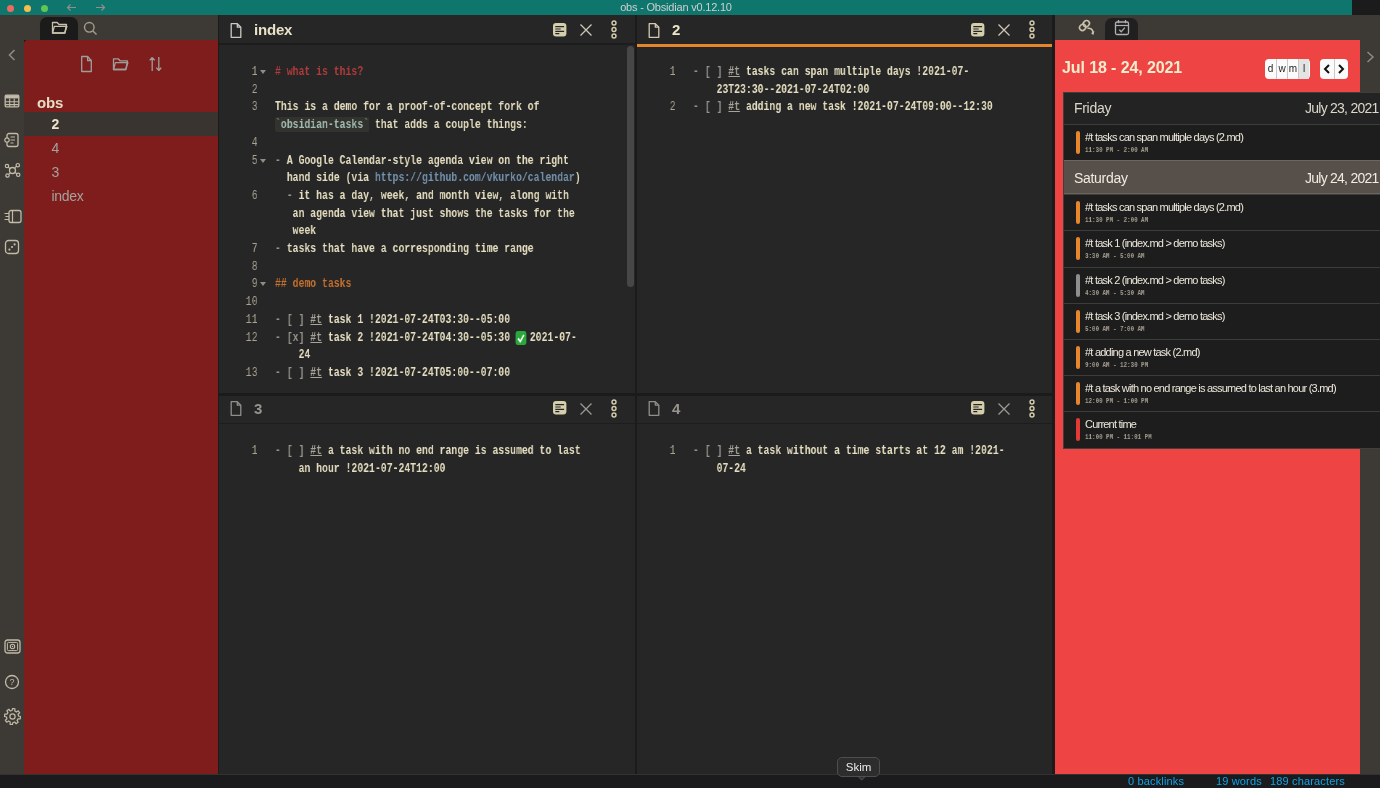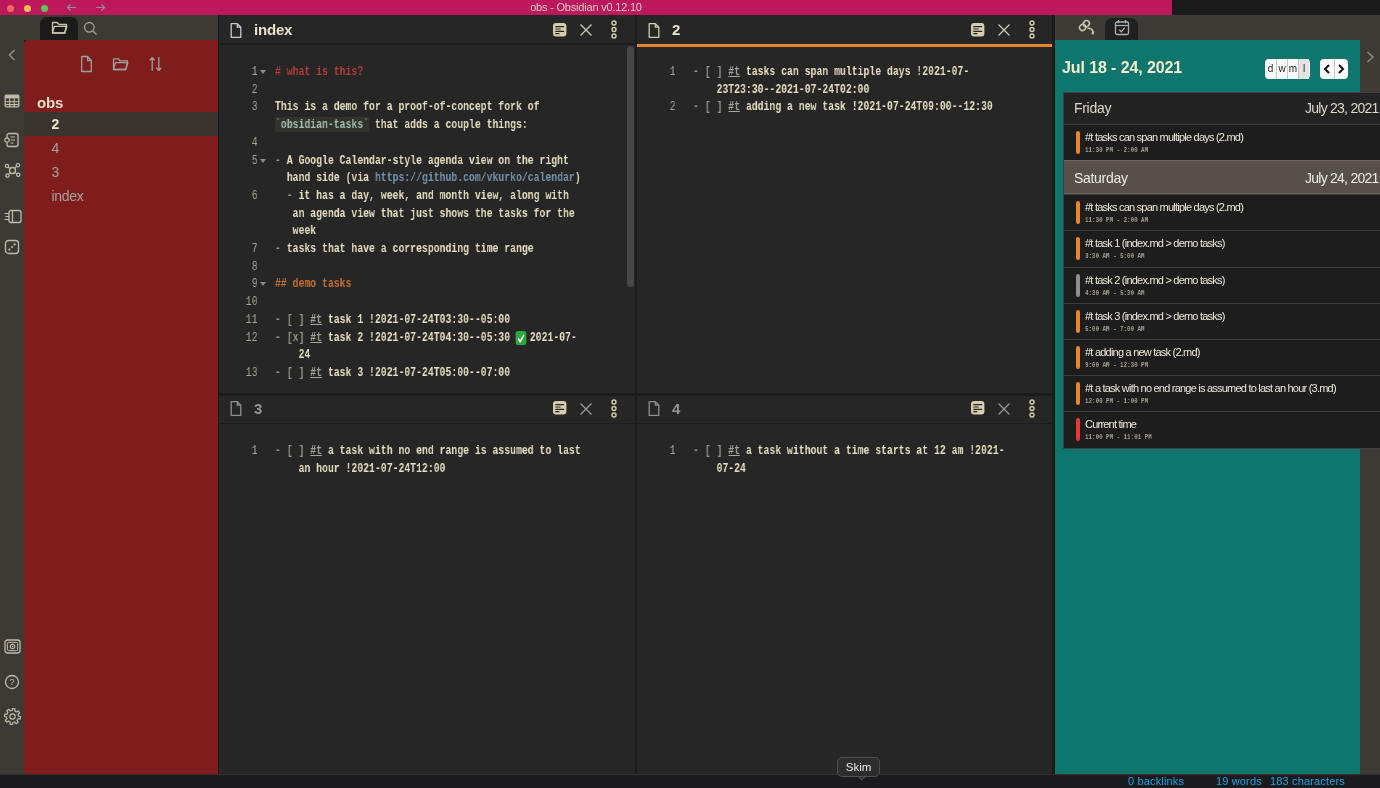--- a/index.html
+++ b/index.html
@@ -1,21 +1,21 @@
 <!DOCTYPE html>
 <html><head>
 <meta charset="utf-8">
 <style>
 * { margin:0; padding:0; box-sizing:border-box; }
 html,body { width:1380px; height:788px; overflow:hidden; background:#1b1b1b; font-family:"Liberation Sans",sans-serif; }
 .abs { position:absolute; }
 #stage { position:relative; width:1380px; height:788px; background:#1b1b1b; }
 #title-text,#vault-title,.frow span,.ptitle,.dname,.ddate,.etitle,#agenda-title,#statusbar div,.tipin,.wseg span,svg,.ed,.gut,.etime { will-change:transform; }
 
-#titlebar { left:0; top:0; width:1172px; height:15px; background:#be185d; }
+#titlebar { left:0; top:0; width:1352px; height:15px; background:#0f766e; }
 .tl { position:absolute; top:4.5px; width:7px; height:7px; border-radius:50%; }
 #title-text { position:absolute; top:1px; width:100%; text-align:center; color:#cfcfcf; font-size:11px; letter-spacing:-0.2px; }
 
 #ribbon { left:0; top:15px; width:24px; height:759px; background:#3d3935; }
 #ribbon svg { position:absolute; left:4px; }
 
 #ltabs { left:24px; top:15px; width:194px; height:25px; background:#3d3935; }
 #ltab-active { position:absolute; left:16px; top:2px; width:38px; height:23px; background:#1b1b1b; border-radius:7px 7px 0 0; }
 
 #sidebar { left:24px; top:40px; width:194px; height:734px; background:#7f1d1d; border-radius:4px 0 0 0; }
@@ -38,21 +38,21 @@
 .url { color:#7392ad; }
 .codebg { background:#32322f; border-radius:2px; }
 .tick { color:#78776e; }
 .codein { color:#a3bcb2; }
 .fold { position:absolute; width:0; height:0; border-left:3px solid transparent; border-right:3px solid transparent; border-top:4.5px solid #8f8d85; }
 .emo { display:inline-block; width:19.1px; height:12px; position:relative; }
 .emo svg { position:absolute; left:-1.5px; top:1px; }
 
 #rtabs { left:1055px; top:15px; width:325px; height:25px; background:#3d3935; }
 #rtab-active { position:absolute; left:50px; top:3px; width:33px; height:22px; background:#202020; border-radius:7px 7px 0 0; }
-#rpanel { left:1055px; top:40px; width:305px; height:734px; background:#0f766e; }
+#rpanel { left:1055px; top:40px; width:305px; height:734px; background:#ef4444; }
 #rgutter { left:1360px; top:15px; width:20px; height:759px; background:#3d3935; }
 #agenda-title { position:absolute; left:7px; top:19px; color:#f5ecce; font-size:16px; font-weight:bold; letter-spacing:-0.1px; }
 .wbox { position:absolute; background:#fbfbfb; border-radius:4px; top:18.5px; height:20px; display:flex; }
 .wseg { height:100%; display:flex; align-items:center; justify-content:center; color:#1e1e1e; font-size:10px; }
 .wseg + .wseg { border-left:1px solid #c9c9c9; }
 #agenda-list { position:absolute; left:8px; top:52px; width:328px; border:1px solid #3e3e3c; }
 .dayhead { position:relative; height:31px; background:#232323; color:#ddd8ca; font-size:14px; letter-spacing:-0.3px; }
 .dayhead .dname { position:absolute; left:10px; top:7px; }
 .dayhead .ddate { position:absolute; right:11px; top:7px; letter-spacing:-0.75px; }
 .entry { position:relative; height:36.2px; background:#1d1d1e; border-top:1px solid #3c3c3a; }
@@ -298,21 +298,21 @@
       </svg>
   <div class="gray-line" style="left:0; top:27px; width:415px;"></div>
   <div class="gut" style="left:0; top:46.45px; width:38.5px;">1</div>
   <div class="ed" style="left:56.2px; top:46.45px;"><span class="dim">- [ ] </span><span class="tag">#t</span> a task without a time starts at 12 am !2021-
     07-24</div>
 </div>
 
 <div class="abs" id="statusbar">
   <div style="left:1128px;">0 backlinks</div>
   <div style="left:1216px;">19 words</div>
-  <div style="left:1270px;">183 characters</div>
+  <div style="left:1270px;">189 characters</div>
 </div>
 <div class="abs" id="tooltip">
       <span class="tipin">Skim</span>
     </div>
 <div class="abs" id="tooltip-arrow"></div>
 
 <div class="abs" id="rtabs">
   <div id="rtab-active"></div>
   <svg style="position:absolute; left:23px; top:4px;" width="18" height="17" viewBox="0 0 18 17">
         <g fill="none" stroke="#c9c2a9" stroke-width="1.6">

